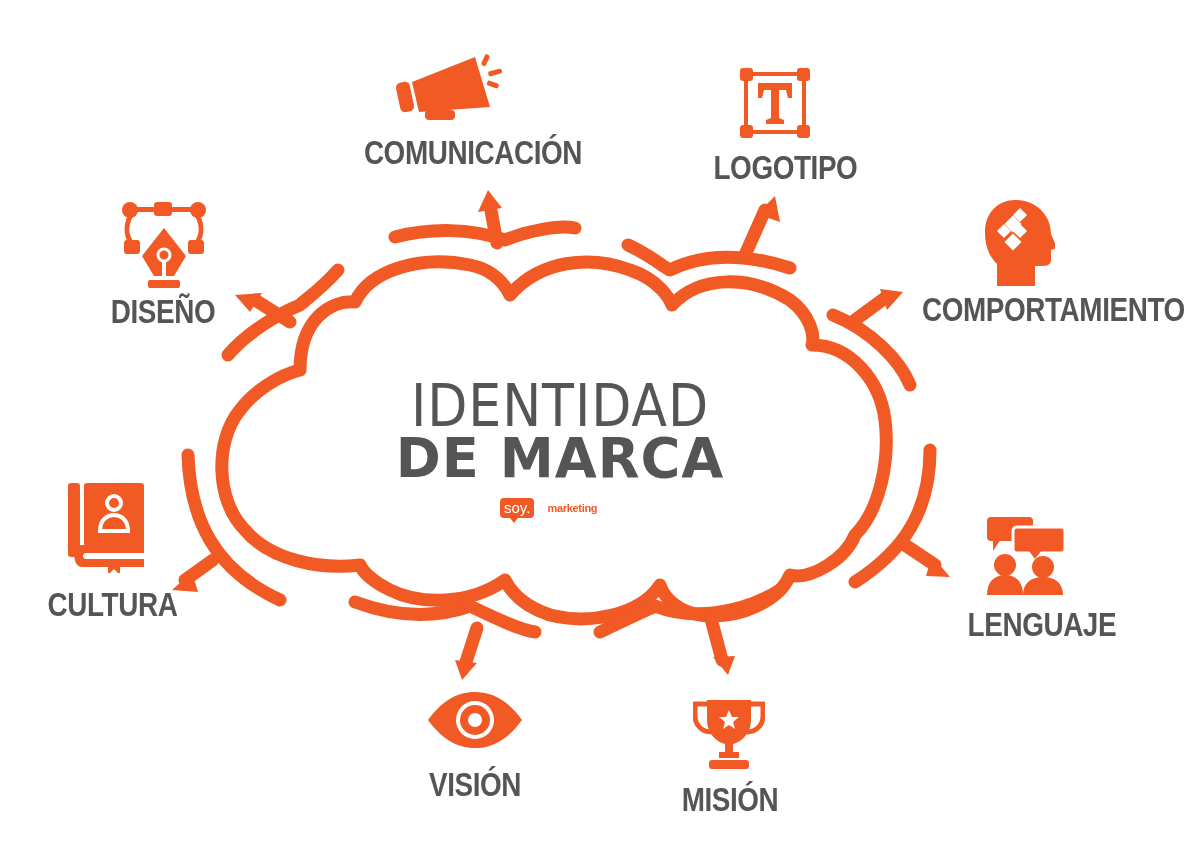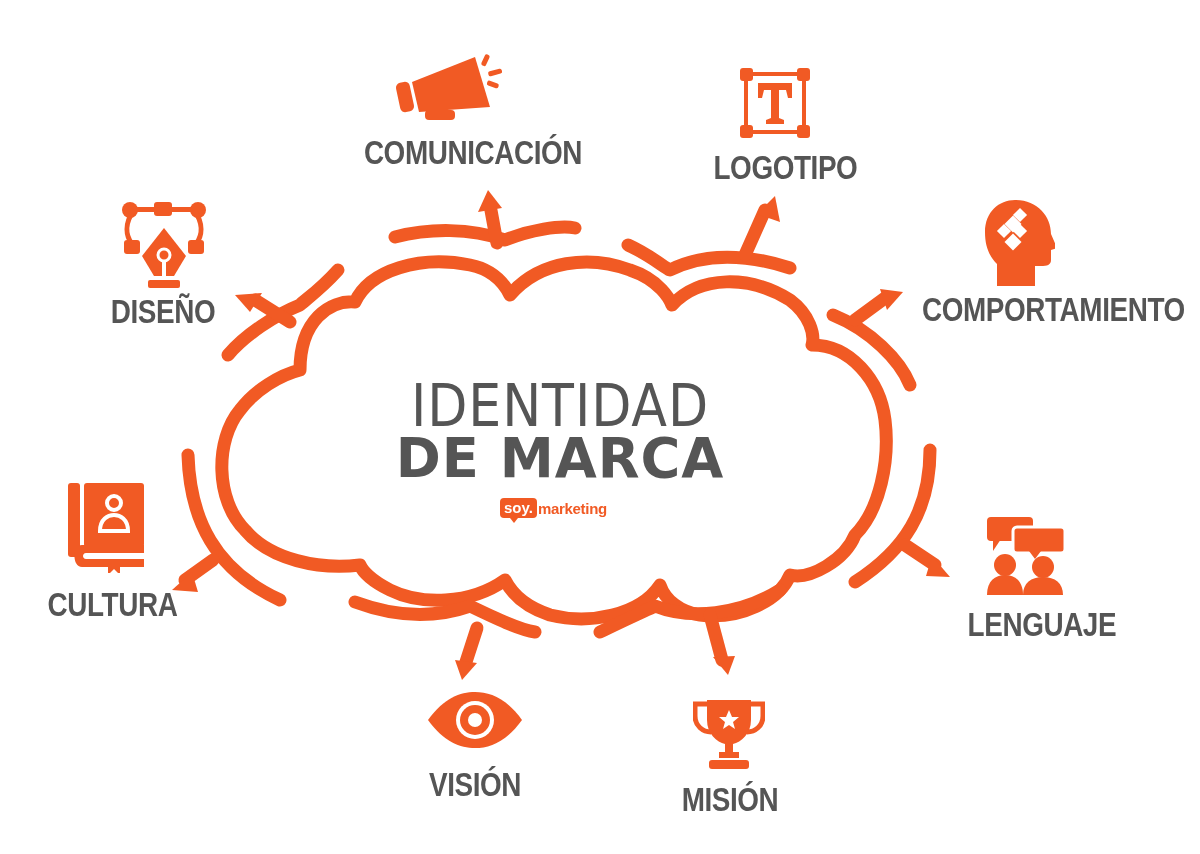--- a/index.html
+++ b/index.html
@@ -3,23 +3,23 @@
 <meta charset="utf-8">
 <style>
   html,body{margin:0;padding:0;background:#ffffff;}
   body{width:1200px;height:854px;position:relative;overflow:hidden;font-family:"Liberation Sans",sans-serif;}
   #diagram{position:absolute;left:0;top:0;width:1200px;height:854px;}
   .label{position:absolute;font-family:"Liberation Sans",sans-serif;font-weight:bold;color:#555555;white-space:nowrap;transform:scaleX(0.82);transform-origin:center top;letter-spacing:-0.5px;}
   .icon{position:absolute;}
   .title1{position:absolute;left:380px;top:376px;width:360px;text-align:center;font-family:"DejaVu Sans",sans-serif;font-weight:normal;color:#555555;font-size:58px;letter-spacing:1px;line-height:60px;transform:scaleX(0.9);}
   .title2{position:absolute;left:370px;top:428px;width:380px;text-align:center;font-family:"DejaVu Sans",sans-serif;font-weight:bold;color:#555555;font-size:56px;letter-spacing:1px;line-height:60px;transform:scaleX(0.97);}
   .brand{position:absolute;left:500px;top:498px;height:20px;display:flex;align-items:center;}
-  .brand-soy{background:#f15a24;color:#fff;font-weight:bold;font-size:15px;padding:0 4px;border-radius:4px;height:20px;line-height:19px;position:relative;font-family:"Liberation Sans",sans-serif;}
+  .brand-soy{background:#f15a24;color:#fff;font-weight:normal;font-size:15px;padding:0 4px;border-radius:4px;height:20px;line-height:19px;position:relative;font-family:"Liberation Sans",sans-serif;}
   .brand-soy:after{content:"";position:absolute;left:10px;bottom:-5px;border-left:4px solid transparent;border-right:4px solid transparent;border-top:5px solid #f15a24;}
-  .brand-mkt{color:#f15a24;font-weight:bold;font-size:15px;margin-left:1px;font-family:"Liberation Sans",sans-serif;letter-spacing:-0.3px;}
+  .brand-mkt{color:#f15a24;font-weight:bold;font-size:11px;margin-left:13px;font-family:"Liberation Sans",sans-serif;letter-spacing:-0.3px;}
 </style>
 </head>
 <body>
 
 <svg id="diagram" viewBox="0 0 1200 854" xmlns="http://www.w3.org/2000/svg">
   <g fill="none" stroke="#f15a24" stroke-width="13" stroke-linecap="round" stroke-linejoin="round">
 
     <path d="M300,370
       C300,320 330,300 355,302
       C370,270 420,255 470,265

